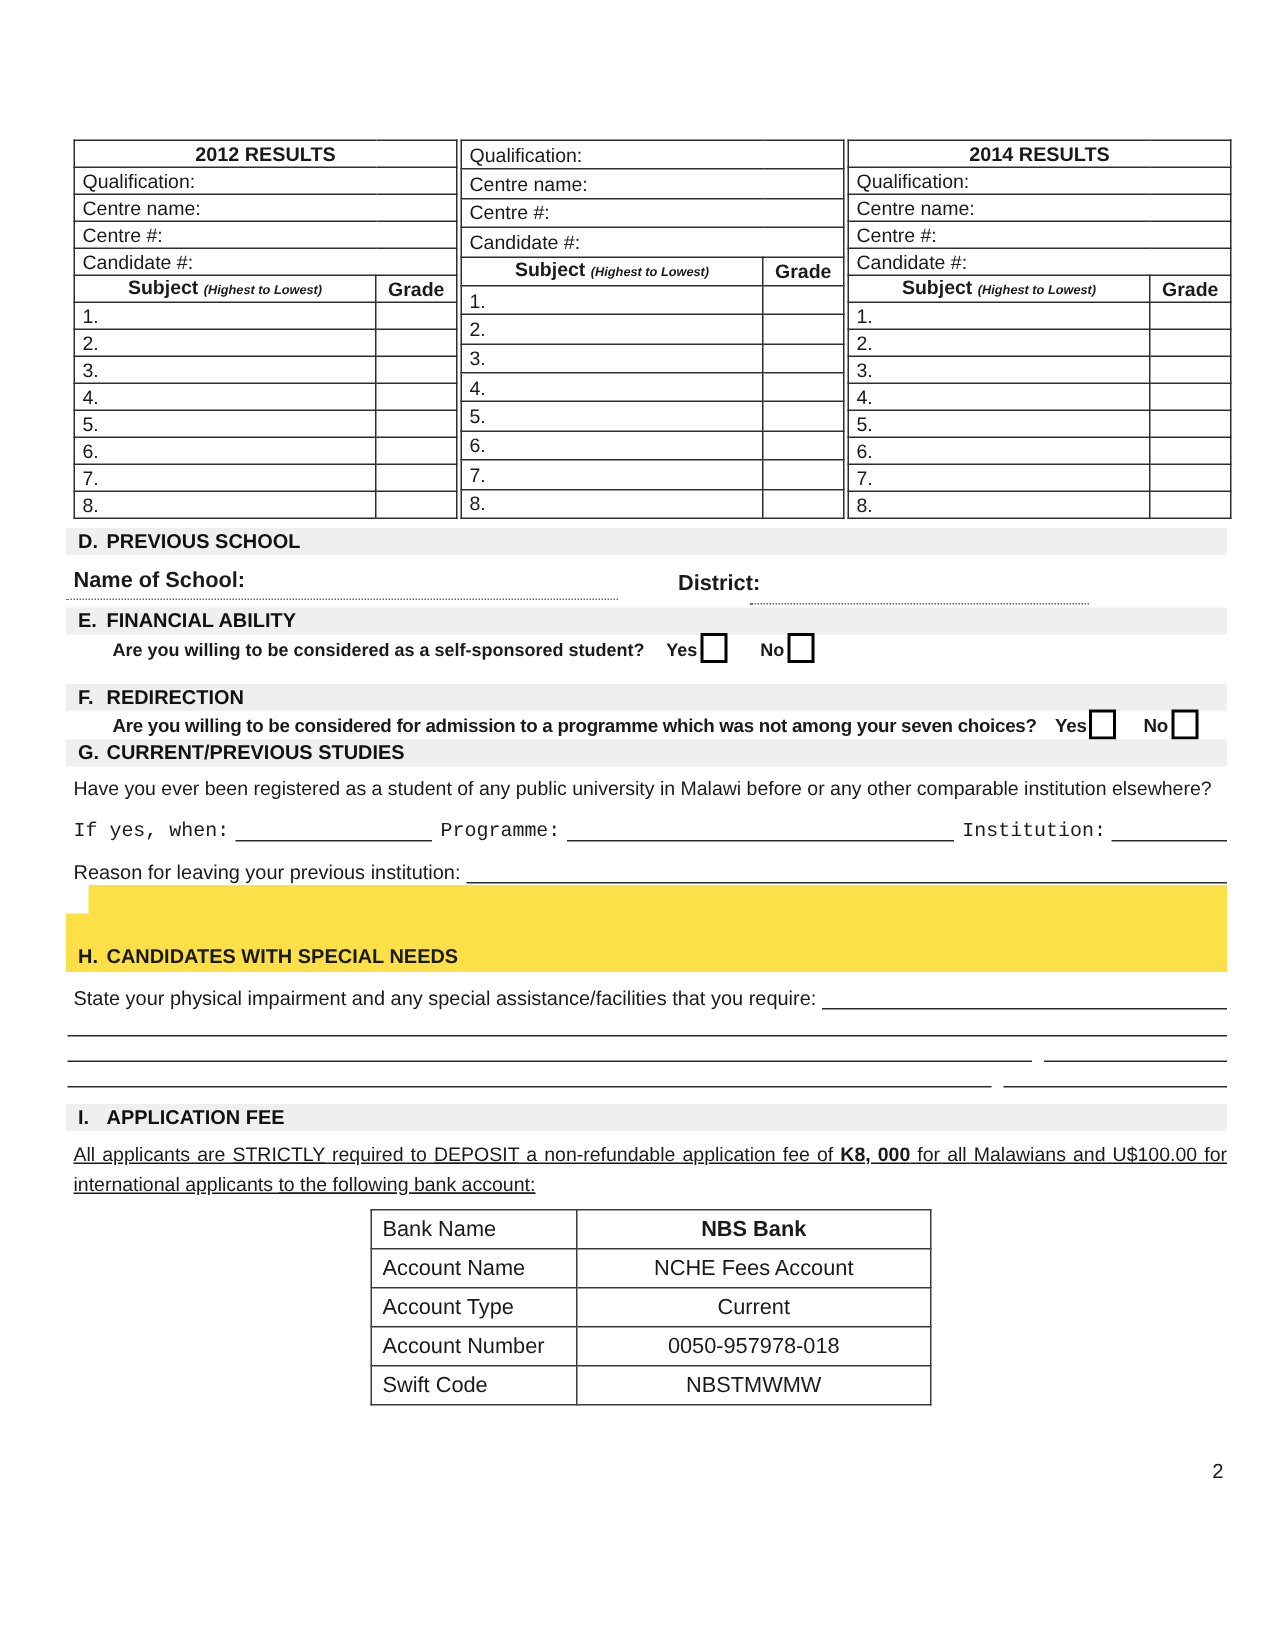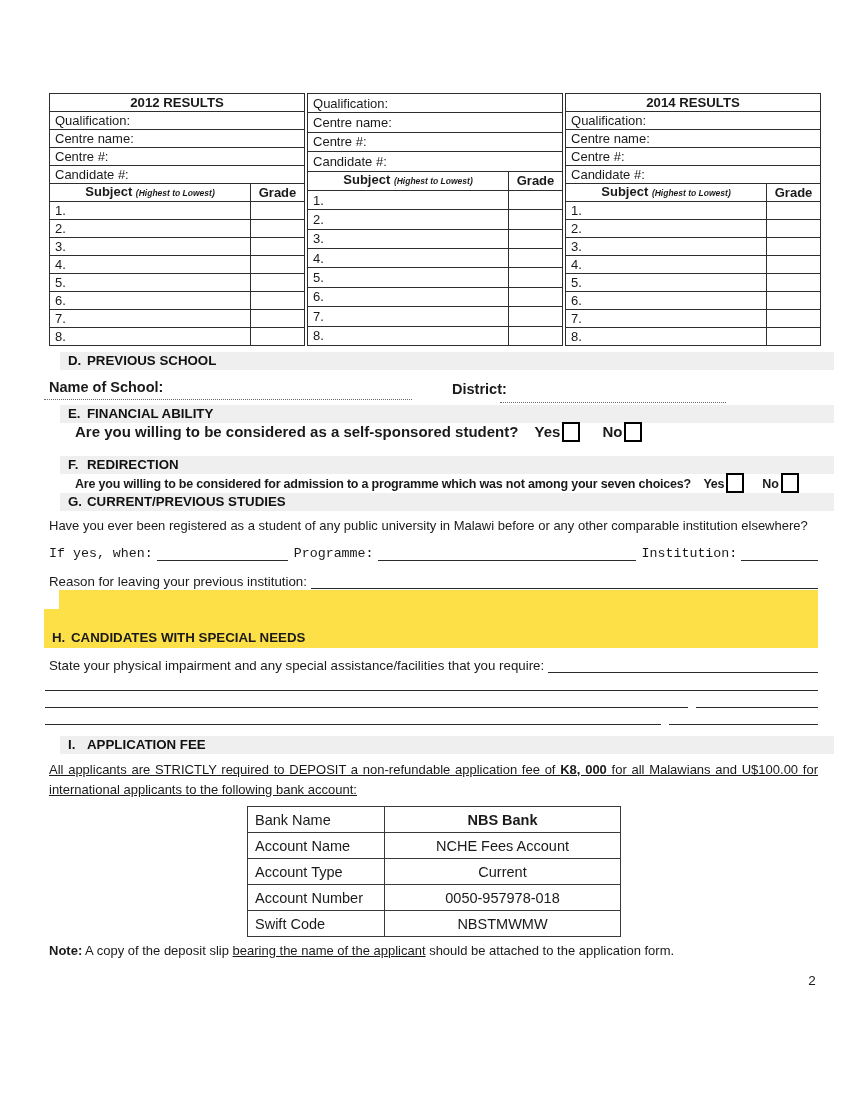--- a/index.html
+++ b/index.html
@@ -11,28 +11,28 @@
   table.rt { border-collapse:collapse; table-layout:fixed; width:255px; font-size:13px; }
   table.rt td { border:1px solid #2e2e2e; padding:0 0 0 5px; height:18px; line-height:17px;
                 white-space:nowrap; overflow:hidden; }
   table.rt tr.yr td { height:17px; text-align:center; font-weight:bold; font-size:13.2px; padding:0; }
   table.rt tr.sh td { height:16px; text-align:center; padding:0; line-height:15px; }
   table.rt tr.sh b { font-size:13px; }
   table.rt tr.sh i { font-size:8.5px; font-weight:bold; }
   table.rt tr.sr td { height:18px; }
 
   
-  .bar { position:absolute; left:60px; width:774px; height:18px; background:#efefef;
+  .bar { position:absolute; left:44px; width:774px; height:18px; background:#efefef;
          font-weight:bold; font-size:13.3px; line-height:18px; color:#111; white-space:nowrap; }
   .bar .ltr { display:inline-block; width:27px; padding-left:8px; }
 
   .lbl-bold { position:absolute; font-weight:bold; font-size:14.5px; white-space:nowrap; }
   .dotline { position:absolute; border-top:1.5px dotted #6a6a6a; height:0; }
 
-  .q { position:absolute; left:75px; font-weight:bold; font-size:15px; white-space:nowrap; }
+  .q { position:absolute; left:75px; font-weight:bold; font-size:12px; white-space:nowrap; }
   .q.small { font-size:12.5px; letter-spacing:-0.2px; }
   .chk { display:inline-block; width:18px; height:20px; border:2px solid #000; background:#fff;
          vertical-align:-5px; margin-left:2px; }
   .gapYesNo { display:inline-block; width:22px; }
 
   .body-text { position:absolute; left:49px; width:770px; font-size:13px; white-space:nowrap; }
   .fillrow { position:absolute; left:49px; width:769px; display:flex; font-size:13.3px;
              height:17px; line-height:17px; white-space:nowrap; }
   .fill { border-bottom:1px solid #2b2b2b; height:16px; }
   .fill.grow { flex:1 1 auto; }
@@ -327,17 +327,16 @@
           <td class="lbl">Account Number</td>
           <td class="val">0050-957978-018</td>
         </tr>
         <tr>
           <td class="lbl">Swift Code</td>
           <td class="val">NBSTMWMW</td>
         </tr>
       </tbody>
     </table>
 
-  <div class="note-line"><span class="b">Note:</span><span> A copy of the deposit slip </span><span class="u">bearing the name of the applicant</span><span> should be attached to the application form.</span></div>
 
   <div class="page-num">2</div>
 
 </div>
 
 </body></html>

